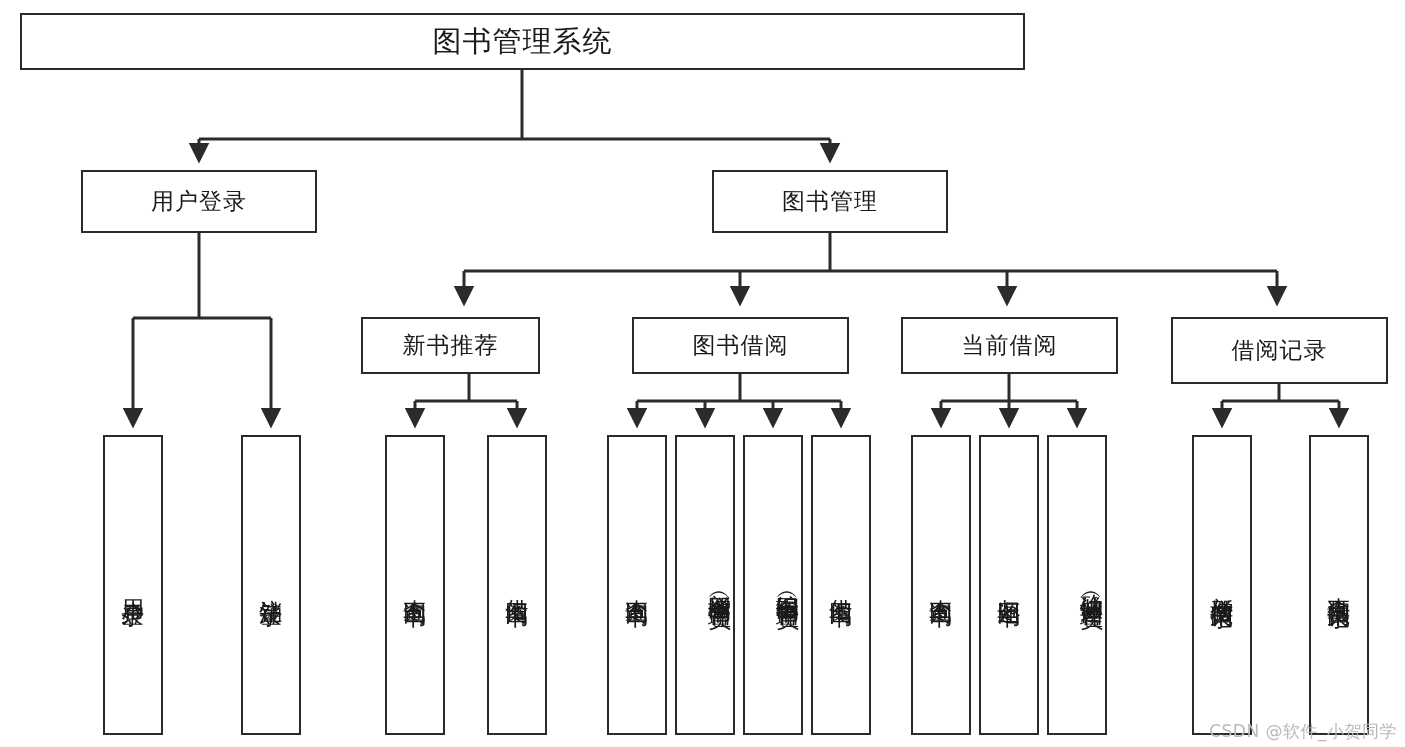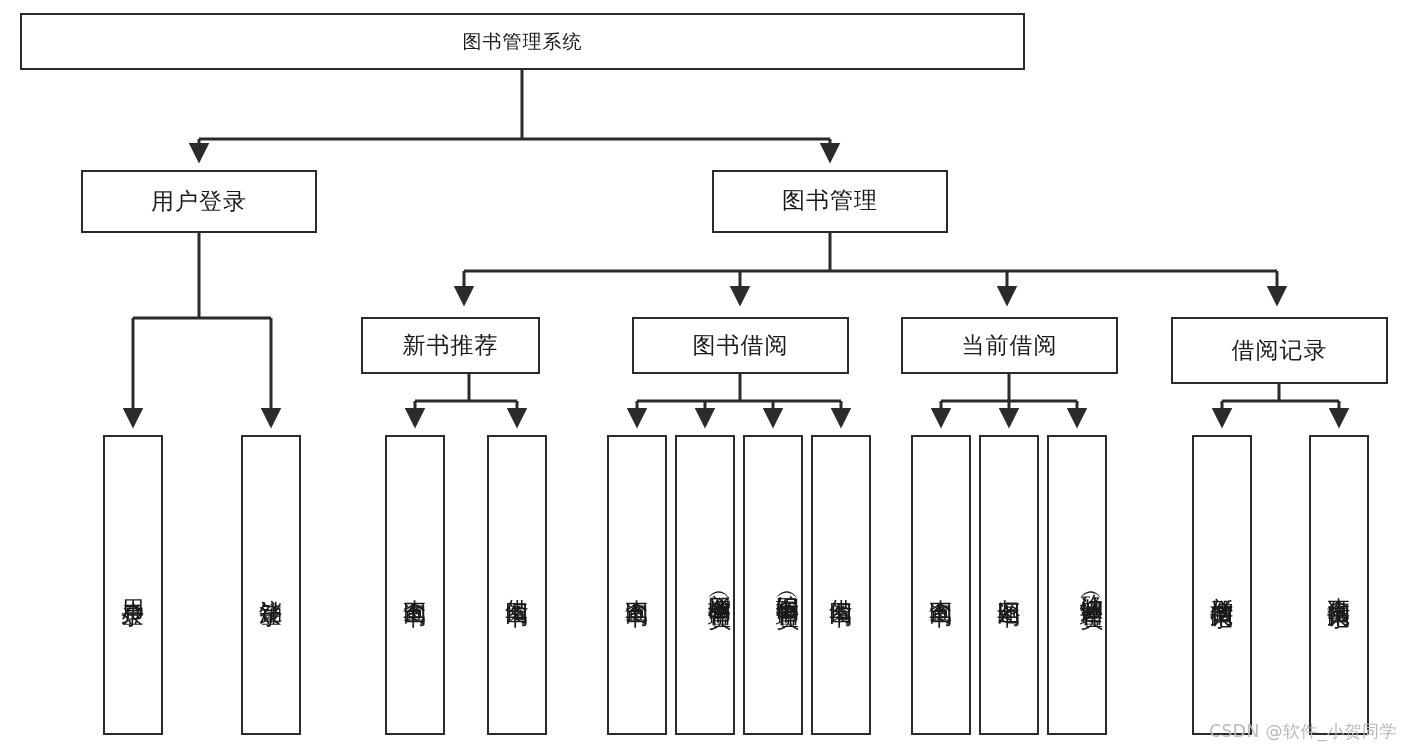--- a/index.html
+++ b/index.html
@@ -46,21 +46,21 @@
     text-orientation: upright;
     font-size: 23px;
     letter-spacing: 2px;
     padding: 4px 0;
   }
   .node.vert.top-anchor {
     align-items: flex-start;
     justify-content: center;
   }
   .node.root {
-    font-size: 19px;
+    font-size: 29px;
   }
   .watermark {
     position: absolute;
     right: 8px;
     bottom: 4px;
     font-size: 17px;
     color: #b9b9b9;
     letter-spacing: 0.5px;
     white-space: nowrap;
     margin-top: 16px;
@@ -117,21 +117,21 @@
       <path d="M 1279 374 L 1279 401"></path>
       <path d="M 1222 401 L 1339 401"></path>
       <path d="M 1222 401 L 1222 425" marker-end="url(#arrow)"></path>
       <path d="M 1339 401 L 1339 425" marker-end="url(#arrow)"></path>
     </g>
   </svg>
 
   <div class="node horiz root" style="left:20px; top:13px; width:1005px; height:57px;">图书管理系统</div>
 
   <div class="node horiz" style="left:81px; top:170px; width:236px; height:63px;">用户登录</div>
-  <div class="node horiz" style="left:712px; top:170px; width:236px; height:63px;font-family:Liberation Serif, serif;">图书管理</div>
+  <div class="node horiz" style="left:712px; top:170px; width:236px; height:63px;">图书管理</div>
 
   <div class="node horiz" style="left:361px; top:317px; width:179px; height:57px;">新书推荐</div>
   <div class="node horiz" style="left:632px; top:317px; width:217px; height:57px;">图书借阅</div>
   <div class="node horiz" style="left:901px; top:317px; width:217px; height:57px;">当前借阅</div>
   <div class="node horiz" style="left:1171px; top:317px; width:217px; height:67px;">借阅记录</div>
 
   <div class="node vert" style="left:103px; top:435px; width:60px; height:300px;">用户登录</div>
   <div class="node vert" style="left:241px; top:435px; width:60px; height:300px;">注销登录</div>
 
   <div class="node vert" style="left:385px; top:435px; width:60px; height:300px;">查询图书</div>

